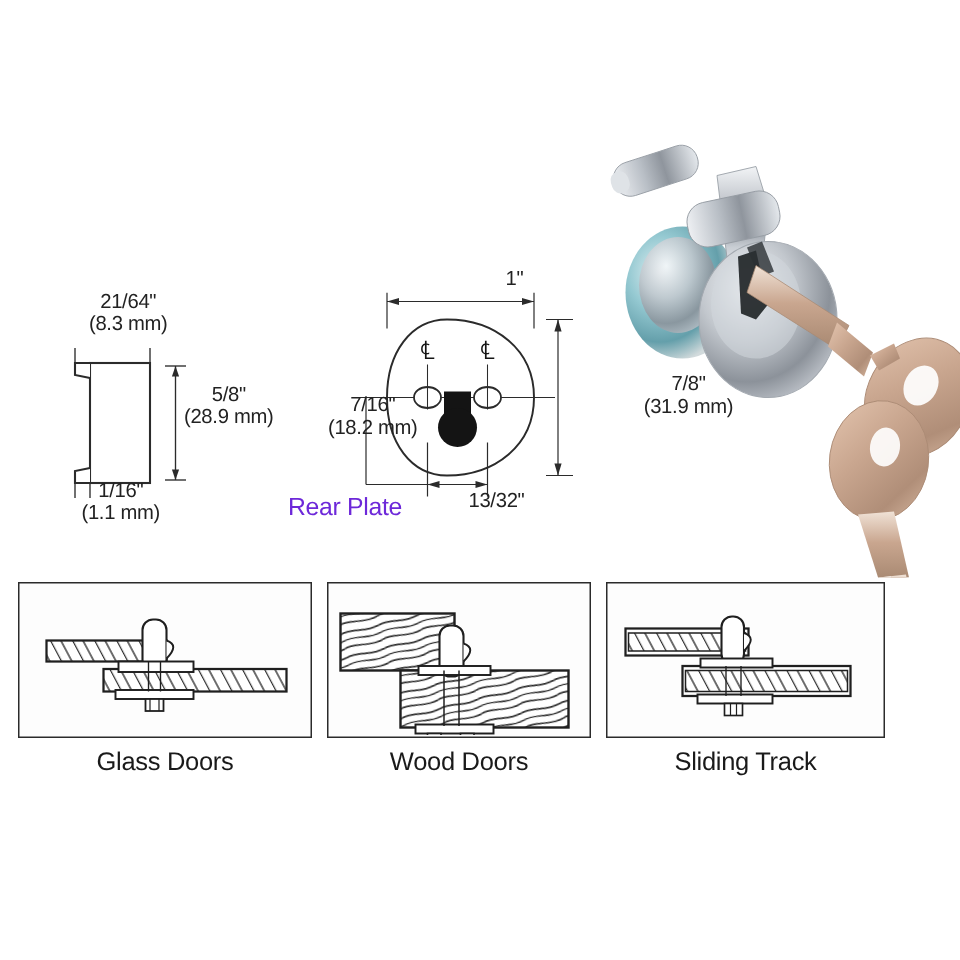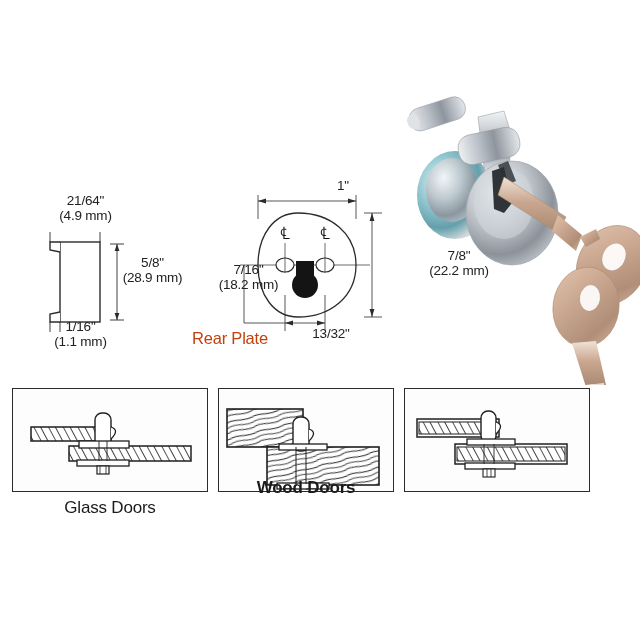--- a/index.html
+++ b/index.html
@@ -39,21 +39,21 @@
     position: absolute;
     border: 1.6px solid #2b2b2b;
     background: #fdfdfd;
     box-sizing: border-box;
   }
   svg { display: block; }
   .svg-abs { position: absolute; }
   .rear-plate-title {
     position: absolute;
     font-size: 16.5px;
-    color: #c2410c;
+    color: #6d28d9;
     white-space: nowrap;
     letter-spacing: -0.2px;
   }
 </style>
 </head>
 <body>
 
 <div id="root">
 
   <svg class="svg-abs" style="left:20px; top:230px;" width="160" height="110">
@@ -72,21 +72,21 @@
 
     <line x1="97" y1="14" x2="97" y2="90" stroke="#2b2b2b" stroke-width="0.9"></line>
     <line x1="90" y1="14" x2="104" y2="14" stroke="#2b2b2b" stroke-width="0.9"></line>
     <line x1="90" y1="90" x2="104" y2="90" stroke="#2b2b2b" stroke-width="0.9"></line>
     <polygon points="97,14 94.6,21 99.4,21" fill="#2b2b2b"></polygon>
     <polygon points="97,90 94.6,83 99.4,83" fill="#2b2b2b"></polygon>
   </svg>
 
   <div class="dim-label" style="left:33px; top:193px; width:105px;">
     <span class="l1">21/64"</span>
-    <span class="l2">(4.9 mm)</span>
+    <span class="l2">(8.3 mm)</span>
   </div>
 
   <div class="dim-label" style="left:100px; top:255px; width:105px;">
     <span class="l1">5/8"</span>
     <span class="l2">(28.9 mm)</span>
   </div>
 
   <div class="dim-label" style="left:28px; top:319px; width:105px;">
     <span class="l1">1/16"</span>
     <span class="l2">(1.1 mm)</span>
@@ -139,21 +139,21 @@
     <span class="l1">1"</span>
   </div>
 
   <div class="dim-label" style="left:196px; top:262px; width:105px;">
     <span class="l1">7/16"</span>
     <span class="l2">(18.2 mm)</span>
   </div>
 
   <div class="dim-label" style="left:404px; top:248px; width:110px;">
     <span class="l1">7/8"</span>
-    <span class="l2">(22.2 mm)</span>
+    <span class="l2">(31.9 mm)</span>
   </div>
 
   <div class="dim-label" style="left:276px; top:326px; width:110px;">
     <span class="l1">13/32"</span>
   </div>
 
   <div class="rear-plate-title" style="left:192px; top:329px;">Rear Plate</div>
 
   <svg class="svg-abs" style="left:400px; top:85px;" width="240" height="300">
     <defs>
@@ -288,21 +288,21 @@
 
       <rect x="58" y="94" width="52" height="6" fill="#ffffff" stroke="#1f1f1f" stroke-width="1.3"></rect>
 
       <rect x="66" y="100" width="9" height="9" fill="#ffffff" stroke="#1f1f1f" stroke-width="1.1"></rect>
       <rect x="88" y="100" width="9" height="9" fill="#ffffff" stroke="#1f1f1f" stroke-width="1.1"></rect>
 
       <line x1="77" y1="58" x2="77" y2="95" stroke="#1f1f1f" stroke-width="1"></line>
       <line x1="87" y1="58" x2="87" y2="95" stroke="#1f1f1f" stroke-width="1"></line>
     </svg>
   </div>
-  <div class="caption" style="left:218px; top:478px; width:176px;font-weight:bold;">Wood Doors</div>
+  <div class="caption" style="left:218px; top:498px; width:176px;">Wood Doors</div>
 
   <div class="panel-box" style="left:404px; top:388px; width:186px; height:104px;">
     <svg width="183" height="101" viewBox="0 0 183 101">
       <defs>
         <pattern id="glassHatch2" width="13" height="13" patternUnits="userSpaceOnUse" patternTransform="rotate(-28)">
           <rect width="13" height="13" fill="#ffffff"></rect>
           <line x1="0" y1="0" x2="0" y2="13" stroke="#2b2b2b" stroke-width="1.6"></line>
           <line x1="6.5" y1="0" x2="6.5" y2="13" stroke="#2b2b2b" stroke-width="0.9"></line>
         </pattern>
       </defs>
@@ -321,14 +321,15 @@
       <rect x="60" y="74" width="50" height="6" fill="#ffffff" stroke="#1f1f1f" stroke-width="1.3"></rect>
 
       <rect x="78" y="80" width="12" height="8" fill="#ffffff" stroke="#1f1f1f" stroke-width="1.1"></rect>
       <line x1="82" y1="80" x2="82" y2="88" stroke="#1f1f1f" stroke-width="0.8"></line>
       <line x1="86" y1="80" x2="86" y2="88" stroke="#1f1f1f" stroke-width="0.8"></line>
 
       <line x1="79" y1="55" x2="79" y2="75" stroke="#1f1f1f" stroke-width="0.9"></line>
       <line x1="89" y1="55" x2="89" y2="75" stroke="#1f1f1f" stroke-width="0.9"></line>
     </svg>
   </div>
+  <div class="caption" style="left:404px; top:498px; width:186px;">Sliding Track</div>
 
 </div>
 
 </body></html>

